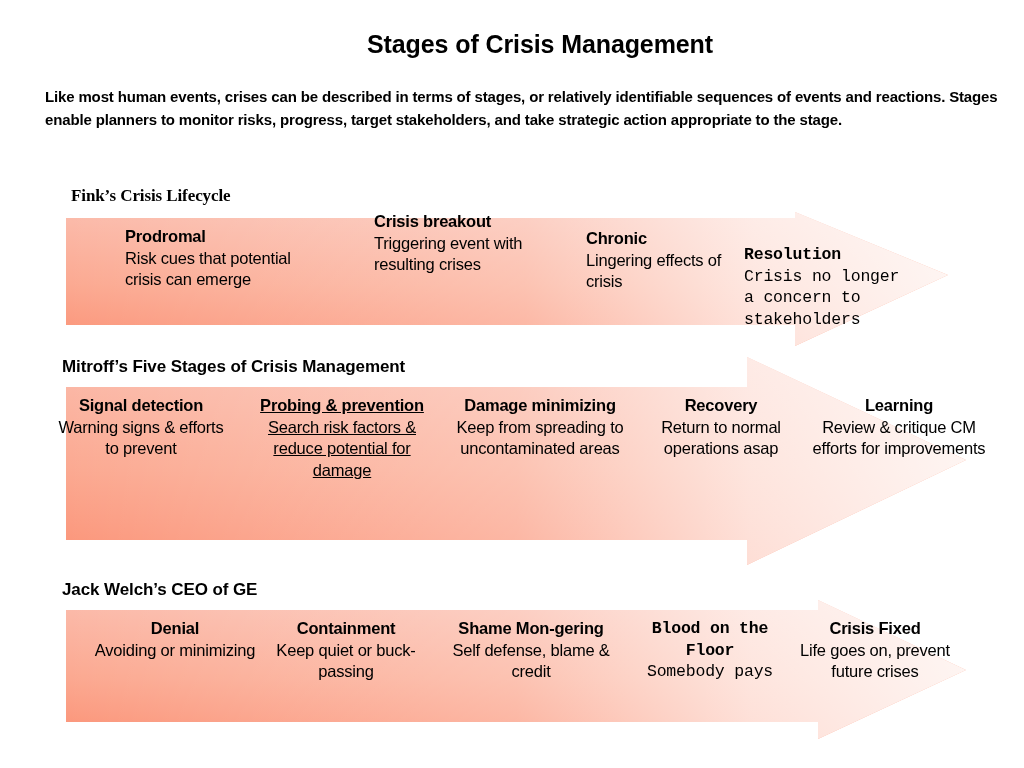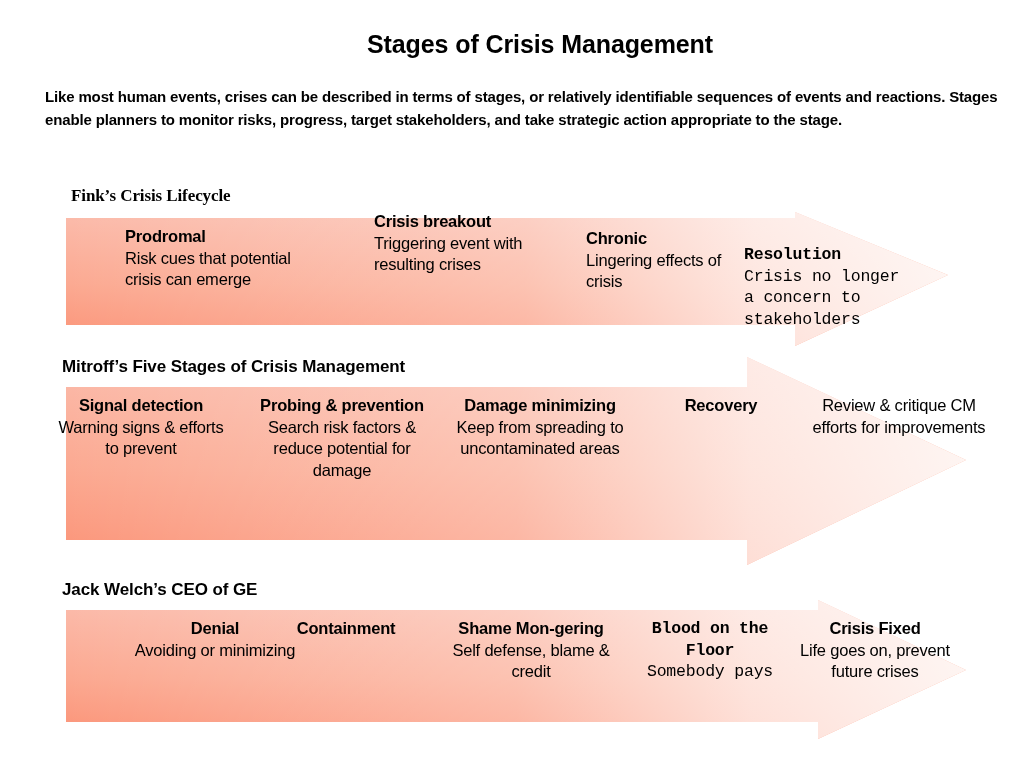--- a/index.html
+++ b/index.html
@@ -141,35 +141,37 @@
       <polygon points="6,37 687,37 687,7 906,110 687,215 687,190 6,190" fill="url(#gradMitV)"></polygon>
       <polygon points="6,37 687,37 687,7 906,110 687,215 687,190 6,190" fill="url(#gradMitH)"></polygon>
     </svg>
   </div>
 
   <div class="stage-col center-align" style="left:51px; top:395px; width:180px;">
     <div class="stage-title">Signal detection</div>
     <div class="stage-desc">Warning signs &amp; efforts to prevent</div>
   </div>
 
-  <div class="stage-col center-align" style="left:254px; top:395px; width:176px;">
+  <div class="stage-col center-align" style="left:254px; top:395px; width:176px;text-decoration:underline;">
     <div class="stage-title">Probing &amp; prevention</div>
     <div class="stage-desc">Search risk factors &amp; reduce potential for damage</div>
   </div>
 
   <div class="stage-col center-align" style="left:450px; top:395px; width:180px;">
     <div class="stage-title">Damage minimizing</div>
     <div class="stage-desc">Keep from spreading to uncontaminated areas</div>
   </div>
 
   <div class="stage-col center-align" style="left:639px; top:395px; width:164px;">
     <div class="stage-title">Recovery</div>
+    <div class="stage-desc">Return to normal operations asap</div>
   </div>
 
   <div class="stage-col center-align" style="left:810px; top:395px; width:178px;">
+    <div class="stage-title">Learning</div>
     <div class="stage-desc">Review &amp; critique CM efforts for improvements</div>
   </div>
 </div>
 
 <div class="section">
 
   <div class="section-heading" style="left:62px; top:580px;">Jack Welch’s CEO of GE</div>
 
   <div class="arrow-wrap" style="left:60px; top:594px;">
     <svg width="920" height="150" viewBox="0 0 920 150" xmlns="http://www.w3.org/2000/svg">
@@ -184,27 +186,28 @@
           <stop offset="50%" stop-color="#ffffff" stop-opacity="0.30"></stop>
           <stop offset="76%" stop-color="#ffffff" stop-opacity="0.70"></stop>
           <stop offset="100%" stop-color="#ffffff" stop-opacity="0.88"></stop>
         </linearGradient>
       </defs>
       <polygon points="6,16 758,16 758,6 906,76 758,145 758,128 6,128" fill="url(#gradGeV)"></polygon>
       <polygon points="6,16 758,16 758,6 906,76 758,145 758,128 6,128" fill="url(#gradGeH)"></polygon>
     </svg>
   </div>
 
-  <div class="stage-col center-align" style="left:92px; top:618px; width:166px;margin-left:40px;">
+  <div class="stage-col center-align" style="left:92px; top:618px; width:166px;">
     <div class="stage-title">Denial</div>
     <div class="stage-desc">Avoiding or minimizing</div>
   </div>
 
   <div class="stage-col center-align" style="left:262px; top:618px; width:168px;">
     <div class="stage-title">Containment</div>
+    <div class="stage-desc">Keep quiet or buck-passing</div>
   </div>
 
   <div class="stage-col center-align inline-run" style="left:450px; top:618px; width:162px;">
     <span class="stage-title">Shame Mon-gering</span><span class="stage-desc"> Self defense, blame &amp; credit</span>
   </div>
 
   <div class="stage-col center-align" style="left:624px; top:618px; width:172px;font-family:Liberation Mono, monospace;">
     <div class="stage-title">Blood on the Floor</div>
     <div class="stage-desc">Somebody pays</div>
   </div>

